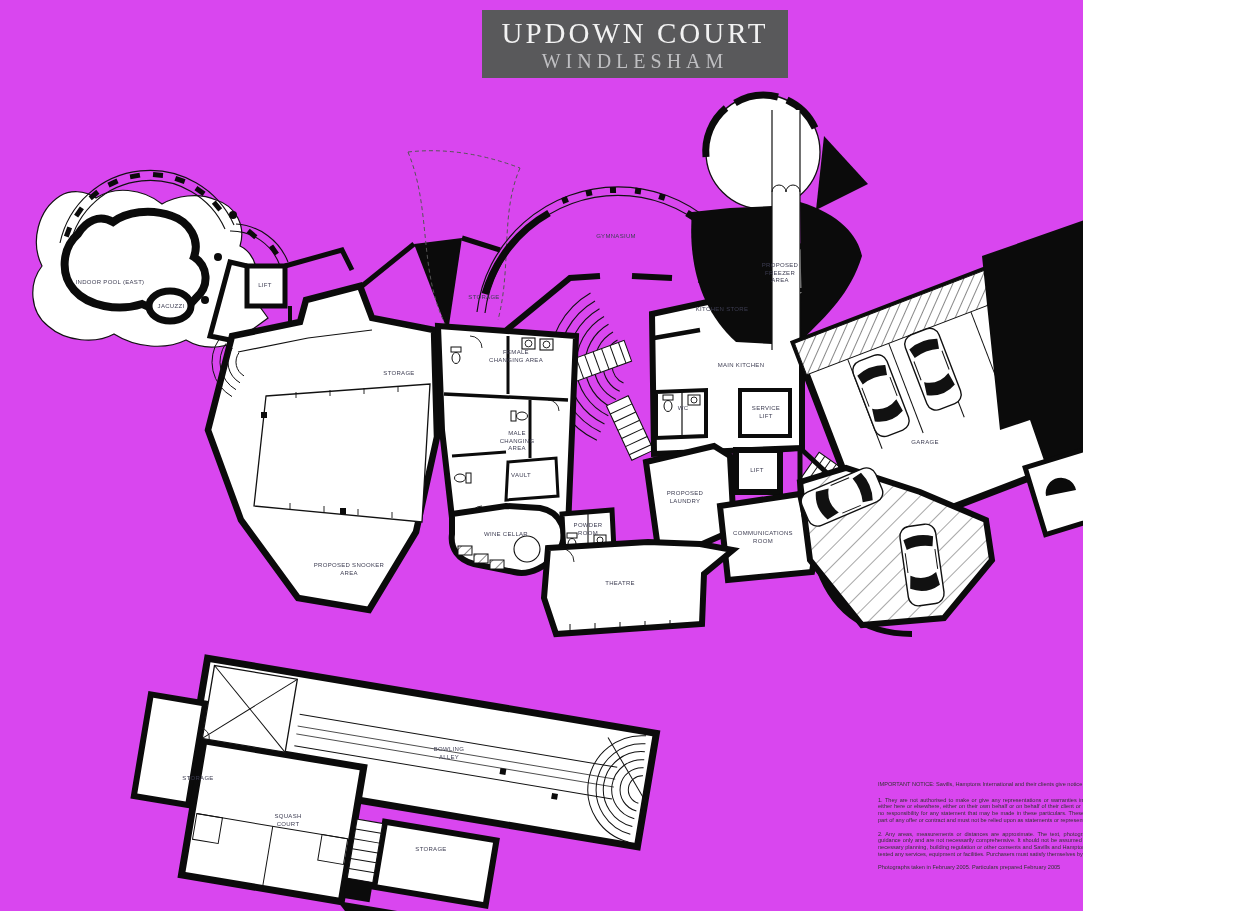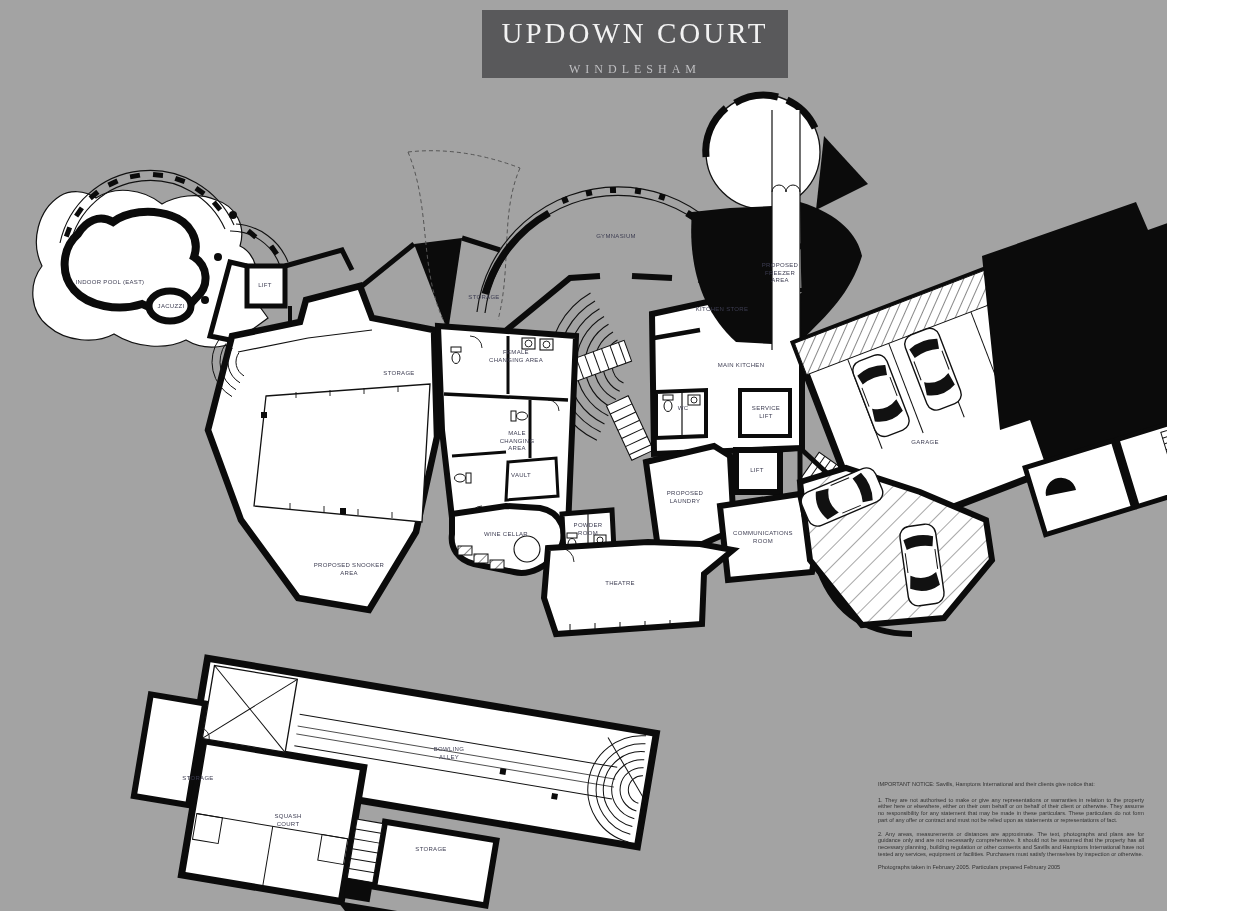--- a/index.html
+++ b/index.html
@@ -1,24 +1,24 @@
 <!DOCTYPE html>
 <html><head>
 <meta charset="utf-8">
 <style>
   html,body{margin:0;padding:0;background:#fff;}
-  #page{position:relative;width:1167px;height:911px;background:#a3a3a3;overflow:hidden;
+  #page{position:relative;width:1083px;height:911px;background:#d946ef;overflow:hidden;
         font-family:"Liberation Sans",sans-serif;text-decoration:underline;}
   #plan-svg{position:absolute;left:0;top:0;}
   
   #title-block{position:absolute;left:482px;top:10px;width:306px;height:68px;
                background:#59595b;text-align:center;}
   #title-block .t1{margin:0;padding-top:7px;font-family:"Liberation Serif",serif;
                    font-size:29px;font-weight:400;color:#f2f2f2;letter-spacing:3px;}
-  #title-block .t2{margin:12px;font-family:"Liberation Serif",serif;font-size:12px;
+  #title-block .t2{margin:0;font-family:"Liberation Serif",serif;font-size:20px;
                    font-weight:400;color:#bfbfc2;letter-spacing:5px;}
   
   .room-label{position:absolute;transform:translate(-50%,-50%);
               font-size:6px;line-height:1.25;letter-spacing:.3px;color:#3d3d52;
               text-align:center;white-space:nowrap;}
   .room-label.wrap{white-space:normal;}
   
   #notice{position:absolute;left:878px;top:781px;width:266px;color:#333;
           font-size:5.6px;line-height:1.2;}
   #notice p{margin:0 0 7px 0;text-align:justify;}

